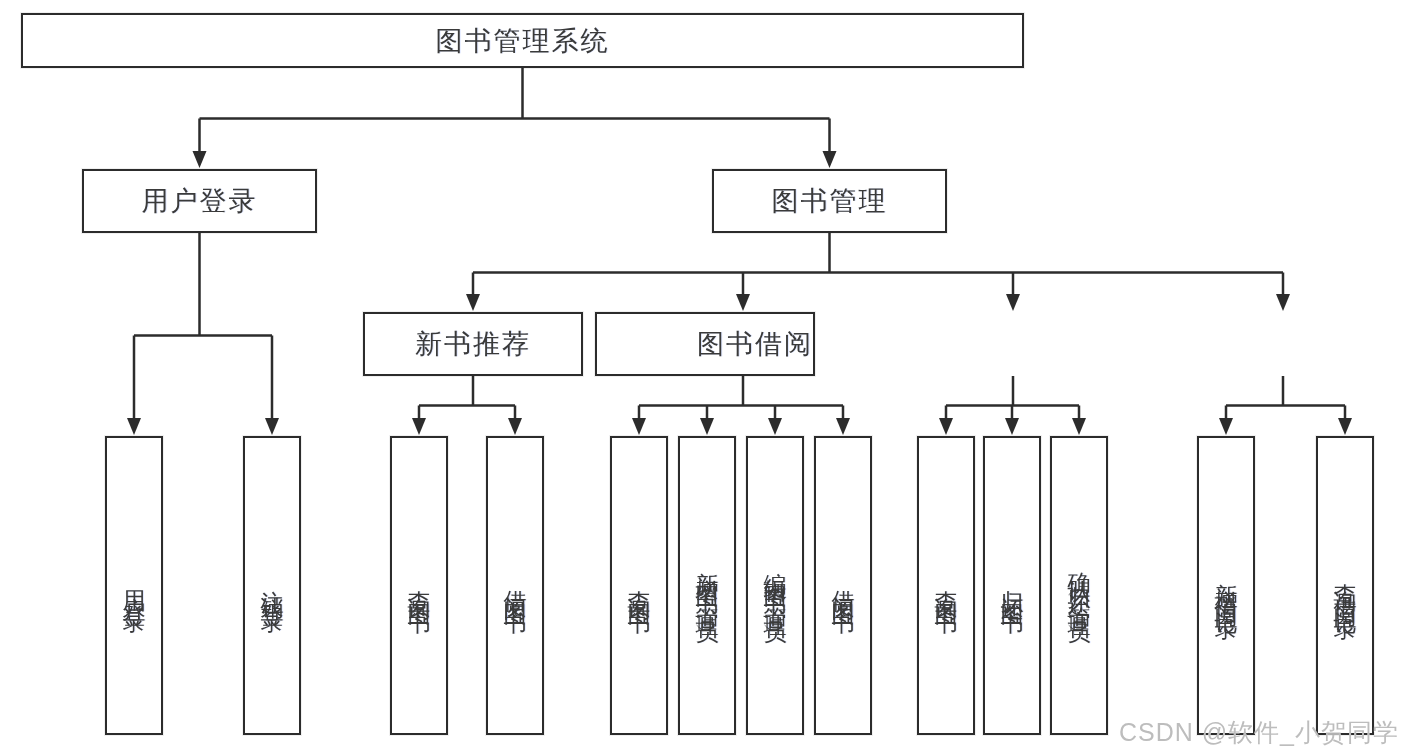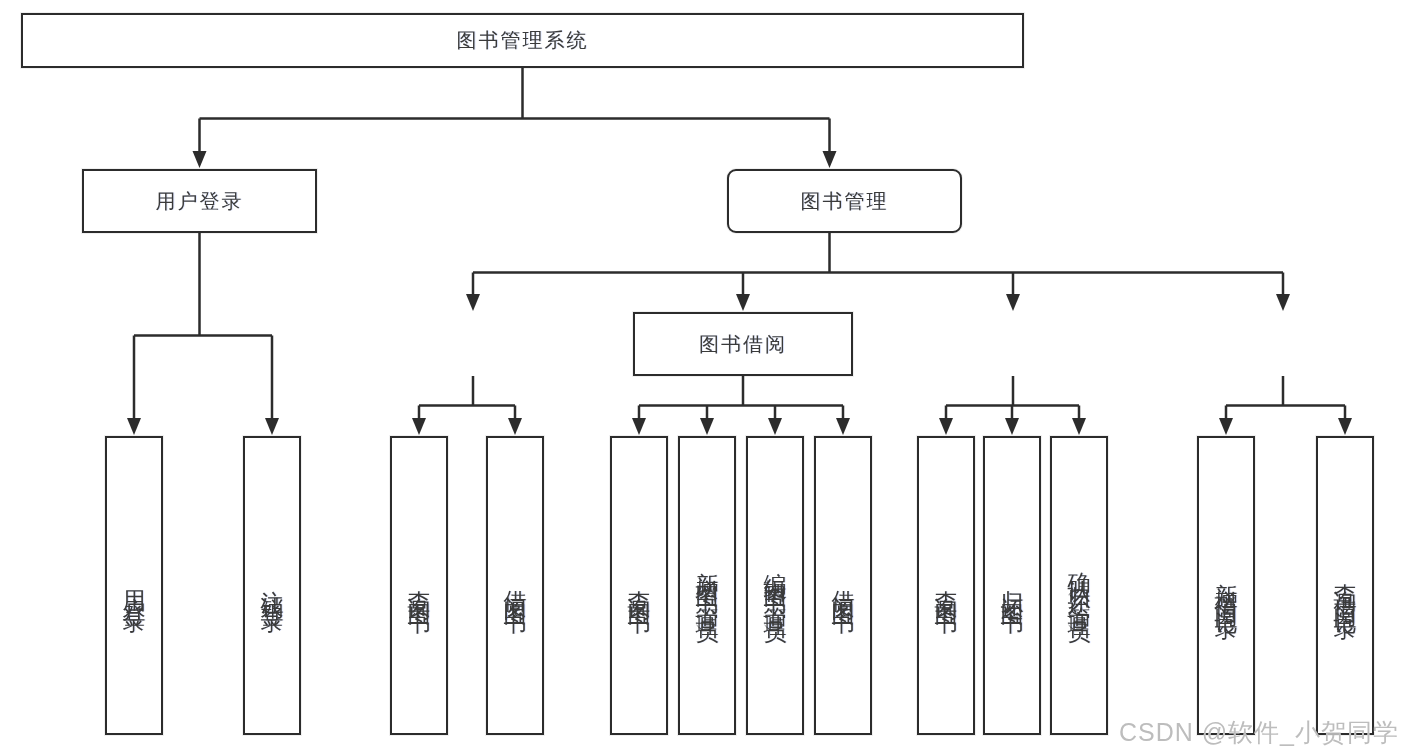--- a/index.html
+++ b/index.html
@@ -16,32 +16,32 @@
   .box {
     position:absolute;
     box-sizing:border-box;
     background:#ffffff;
     border:2.5px solid #2c2c2c;
     display:flex; align-items:center; justify-content:center;
     box-shadow:0 0 0 1px rgba(0,0,0,0.06);
   }
   .box span {
     color:#3a3a3a;
-    font-size:20px;
+    font-size:27px;
     letter-spacing:2px;
     white-space:nowrap;
     text-shadow:1px 0 0 rgba(130,165,255,0.25);
   }
   .root  { left:21px;  top:13px;  width:1003px; height:55px; }
   .lvl2  { top:169px; width:235px; height:64px; }
   .l2-a  { left:82px; }
-  .l2-b  { left:727px;border-radius:9px; }
+  .l2-b  { left:712px; }
   .lvl3  { top:312px; width:220px; height:64px; }
   .l3-a  { left:363px; }
-  .l3-b  { left:633px; }
+  .l3-b  { left:595px;justify-content:flex-end; }
   .l3-c  { left:903px; }
   .l3-d  { left:1173px; }
   .vbox  { top:436px; width:58px; height:299px; }
   .vbox span {
     writing-mode:vertical-rl;
     text-orientation:mixed;
     font-size:23px;
     letter-spacing:7px;
     line-height:1;
   }
@@ -107,20 +107,23 @@
     <span>图书管理系统</span>
   </div>
 
   <div class="box lvl2 l2-a">
     <span>用户登录</span>
   </div>
   <div class="box lvl2 l2-b">
     <span>图书管理</span>
   </div>
 
+  <div class="box lvl3 l3-a">
+    <span>新书推荐</span>
+  </div>
   <div class="box lvl3 l3-b">
     <span>图书借阅</span>
   </div>
 
   <div class="box vbox" style="left:105px">
     <span>用户登录</span>
   </div>
   <div class="box vbox" style="left:243px">
     <span>注销登录</span>
   </div>

